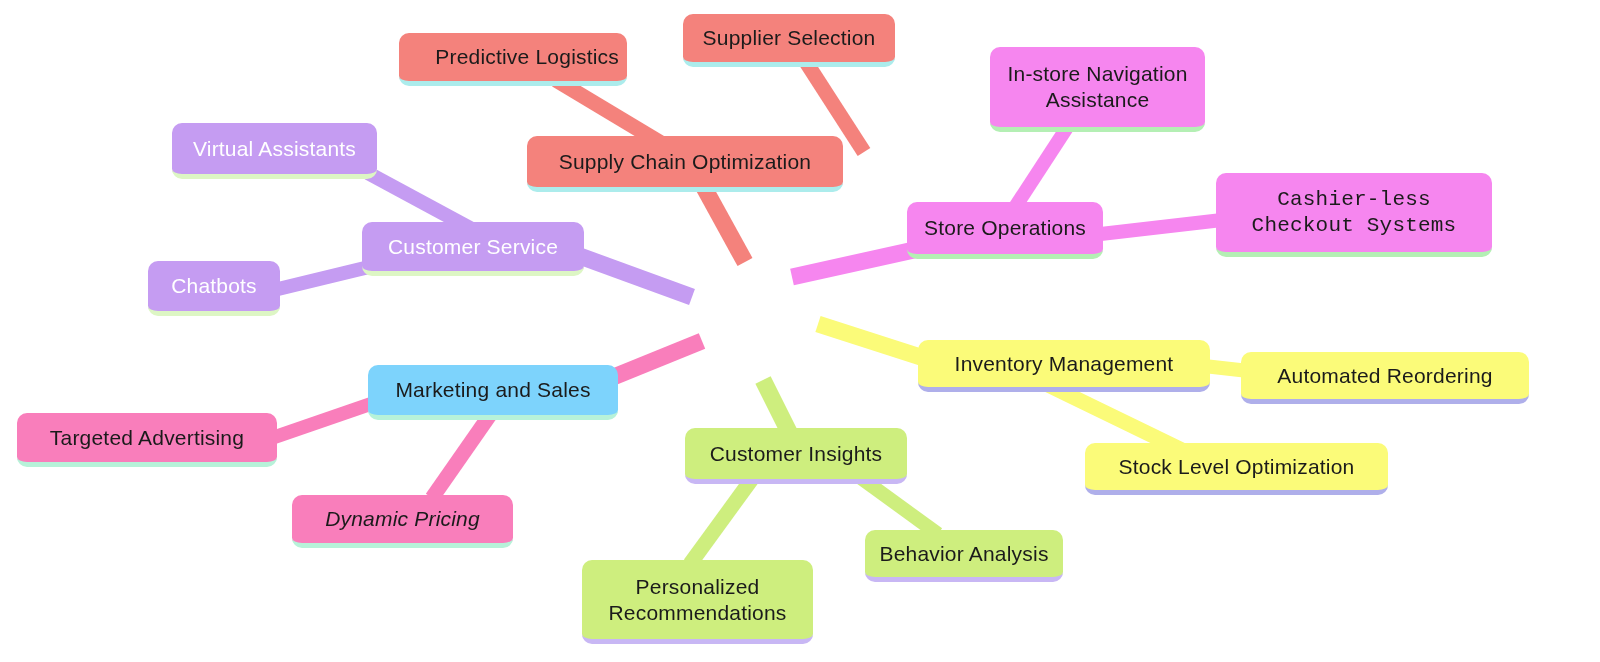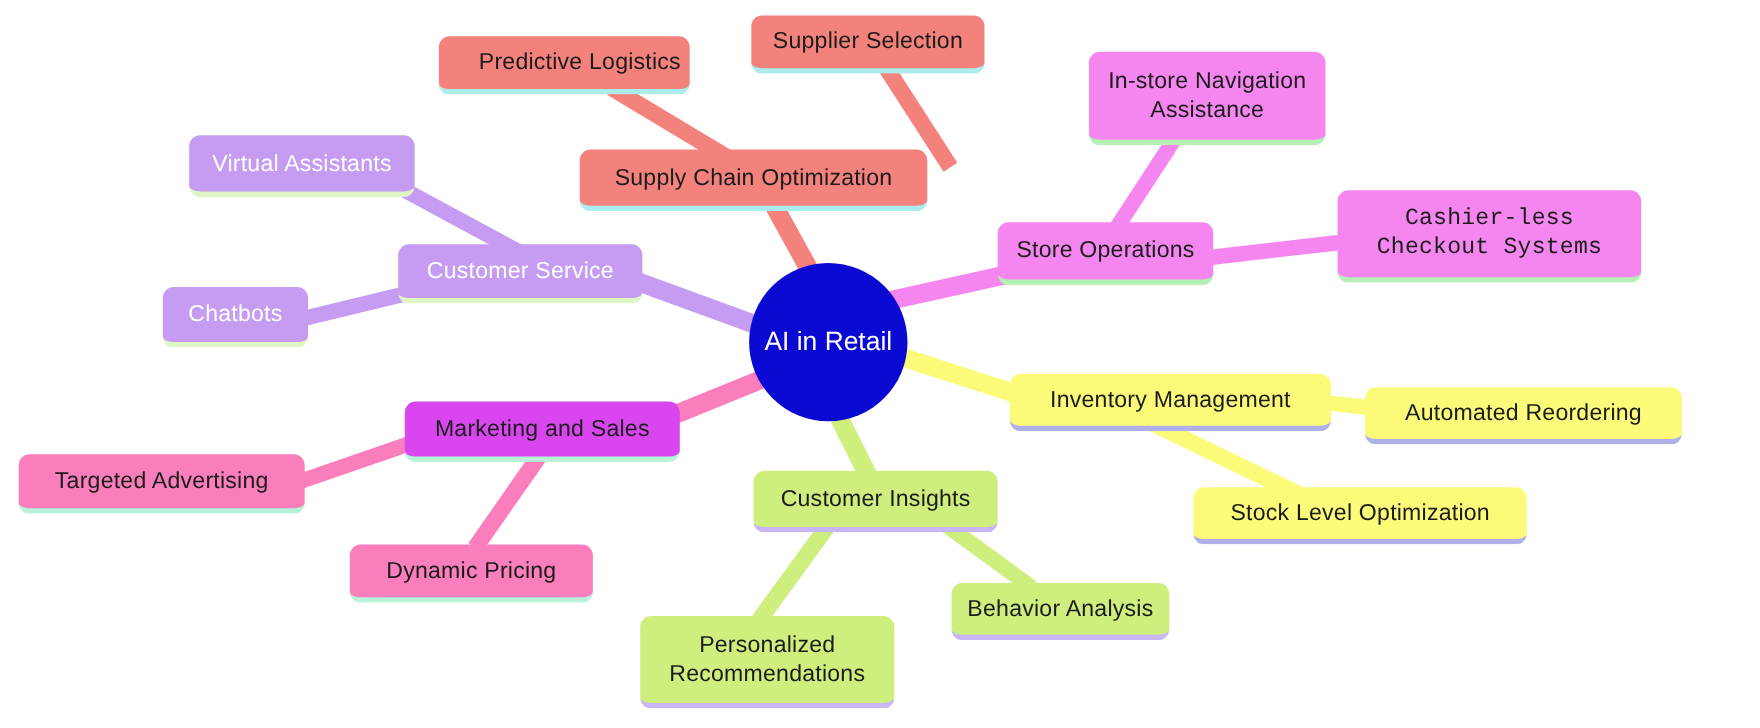--- a/index.html
+++ b/index.html
@@ -107,26 +107,23 @@
       </div>
       <div class="node" style="left: 685px; top: 428px; width: 222px; height: 56px; background: rgb(206, 238, 126); border-bottom: 5px solid rgb(200, 183, 244); color: rgb(27, 27, 27);">
         <span>Customer Insights</span>
       </div>
       <div class="node" style="left: 582px; top: 560px; width: 231px; height: 84px; background: rgb(206, 238, 126); border-bottom: 5px solid rgb(200, 183, 244); color: rgb(27, 27, 27);">
         <span>Personalized Recommendations</span>
       </div>
       <div class="node" style="left: 865px; top: 530px; width: 198px; height: 52px; background: rgb(206, 238, 126); border-bottom: 5px solid rgb(200, 183, 244); color: rgb(27, 27, 27);">
         <span>Behavior Analysis</span>
       </div>
-      <div class="node" style="left: 368px; top: 365px; width: 250px; height: 55px; background: #d946ef; border-bottom: 5px solid rgb(183, 242, 217); color: rgb(27, 27, 27); align-items: center;">
+      <div class="node" style="left: 368px; top: 365px; width: 250px; height: 55px; background: #7dd3fc; border-bottom: 5px solid rgb(183, 242, 217); color: rgb(27, 27, 27); align-items: center;">
         <span>Marketing and Sales</span>
       </div>
       <div class="node" style="left: 17px; top: 413px; width: 260px; height: 54px; background: rgb(249, 126, 187); border-bottom: 5px solid rgb(183, 242, 217); color: rgb(27, 27, 27);">
         <span>Targeted Advertising</span>
       </div>
-      <div class="node" style="left: 318px; top: 495px; width: 221px; height: 53px; background: rgb(249, 126, 187); border-bottom: 5px solid rgb(183, 242, 217); color: rgb(27, 27, 27);">
+      <div class="node" style="left: 292px; top: 495px; width: 221px; height: 53px; background: rgb(249, 126, 187); border-bottom: 5px solid rgb(183, 242, 217); color: rgb(27, 27, 27); font-style: italic;">
         <span>Dynamic Pricing</span>
       </div>
     </div>
-  <div class="root-node" style="left: 681px; top: 239px; width: 144px; height: 144px; background: rgb(10, 10, 210); color: rgb(255, 255, 255); font-size: 24px;">
-    <span>AI in Retail</span>
-  </div>
 </div>
 
 </body></html>

